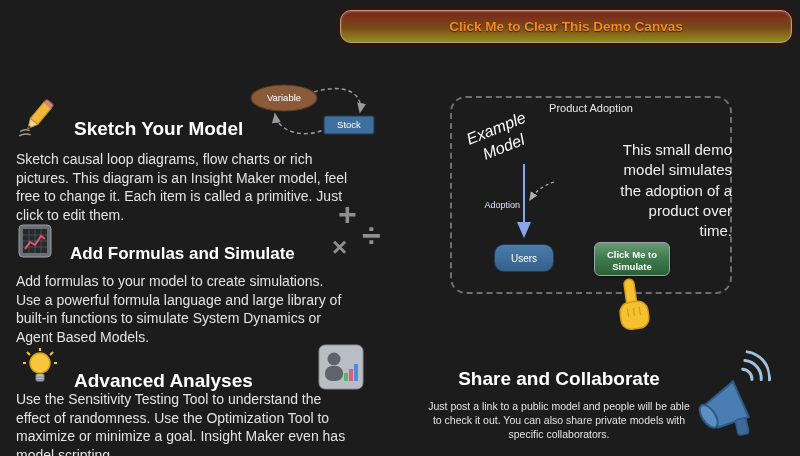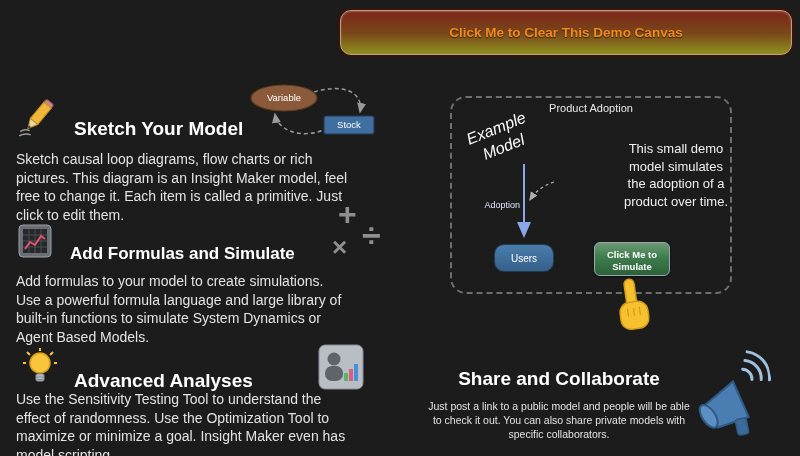--- a/index.html
+++ b/index.html
@@ -7,21 +7,21 @@
     position:relative; width:800px; height:456px; overflow:hidden;
     background:#1c1c1c; font-family:"Liberation Sans", sans-serif; color:#e8e8e8;
   }
   .abs { position:absolute; }
   .page-title { margin:0; font-size:25px; font-weight:bold; color:#ffffff; }
   .h2 { margin:12px; font-weight:bold; color:#ffffff; }
   .para { margin:0; font-size:14px; line-height:1.33; color:#e3e3e3; }
 
   
   .clear-btn {
-    left:340px; top:10px; width:452px; height:45px;
+    left:340px; top:10px; width:452px; height:33px;
     border-radius:11px; border:1px solid #b3a382; cursor:pointer;
     background:linear-gradient(180deg,#7c2418 0%, #79481a 52%, #8f8f1f 100%);
     box-shadow:0 0 0 2px #3a120c, inset 0 1px 2px rgba(255,255,255,.25);
     color:#f28a1e; font-weight:bold; font-size:13.5px; font-family:"Liberation Sans",sans-serif;
     text-shadow:0 1px 1px rgba(0,0,0,.6);
   }
 
   
   .sym { color:#8f8f8f; font-weight:bold; line-height:1; }
 
@@ -41,22 +41,22 @@
     border-radius:50%; color:#fff; display:flex; align-items:center; justify-content:center;
     background:linear-gradient(180deg,#9a6a42,#7a4e2c); border:1px solid #5a3a1e;
     font-size:9.5px;
   }
   .stock-box {
     color:#fff; display:flex; align-items:center; justify-content:center;
     background:linear-gradient(180deg,#4a7dab,#35608a); border:1px solid #223c55;
     font-size:10px; border-radius:10px;
   }
   .adoption-label { font-size:9px; color:#dfe6ff; }
-  .demo-desc { left:620px; top:140px; width:112px; text-align:center;
-    font-size:13px; line-height:1.35; color:#efefef; }
+  .demo-desc { left:620px; top:140px; width:112px; text-align:right;
+    font-size:15px; line-height:1.35; color:#efefef; }
   .simulate-btn {
     left:594px; top:242px; width:76px; height:34px; border-radius:6px; cursor:pointer;
     background:linear-gradient(180deg,#6b9a74 0%, #3f7d4e 45%, #2c6038 100%);
     border:1px solid #9aa4ae; color:#ffffff; font-weight:bold; font-size:9.5px;
     font-family:"Liberation Sans",sans-serif; line-height:1.25; padding:6px;
     box-shadow:0 1px 3px rgba(0,0,0,.5);
   }
 
   .share-wrap { left:428px; top:356px; width:262px; text-align:center; }
   .share-wrap .h2 { font-size:19px; margin-bottom:10px; }

